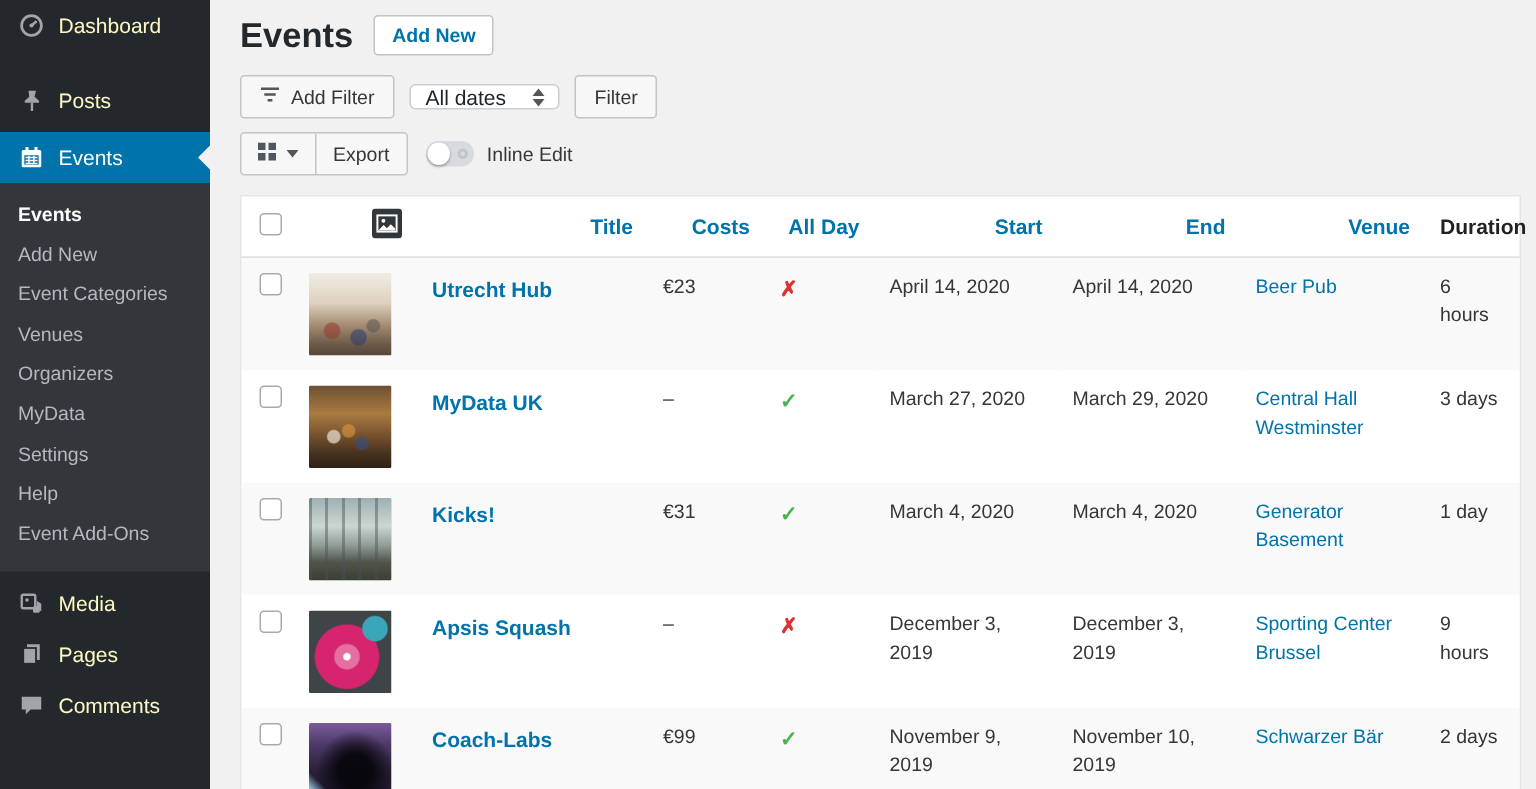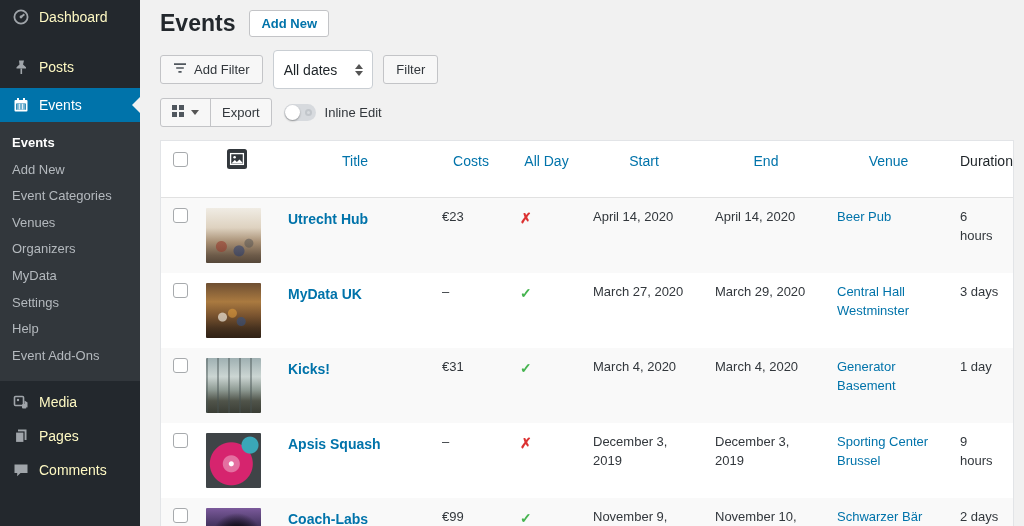--- a/index.html
+++ b/index.html
@@ -52,21 +52,21 @@
   .views .sep { color:#c3c4c7; padding:0 6px; }
 
   .toolbar { display:flex; align-items:center; gap:10px; margin-top:13px; }
   .toolbar2 { margin-top:9px; gap:12px; }
   .btn {
     height:29px; display:inline-flex; align-items:center; gap:7px; padding:0 12px;
     background:#f7f7f7; border:1px solid #c3c4c7; border-radius:3px;
     font-size:13px; color:#32373c; cursor:pointer; white-space:nowrap;text-align:center;
   }
   .fake-select {
-    height:39px; display:inline-flex; align-items:center; gap:18px; padding:0 9px 0 10px;
+    height:17px; display:inline-flex; align-items:center; gap:18px; padding:0 9px 0 10px;
     background:#fff; border:1px solid #c9ced3; border-radius:4px;
     font-size:14px; color:#1d2327; cursor:pointer;
   }
   .sel-arrows { display:flex; flex-direction:column; gap:2px; }
   .sel-arrows i { display:block; width:0; height:0; border-left:4px solid transparent; border-right:4px solid transparent; }
   .sel-arrows .up { border-bottom:5px solid #555; }
   .sel-arrows .dn { border-top:5px solid #555; }
 
   .btn-group { display:inline-flex; height:29px; border:1px solid #c3c4c7; border-radius:3px; background:#f7f7f7; overflow:hidden; }
   .btn-seg { display:inline-flex; align-items:center; gap:6px; padding:0 11px; cursor:pointer; font-size:13px; color:#32373c; }
@@ -83,22 +83,22 @@
   }
   .toggle .dot {
     position:absolute; right:4px; top:5px; width:7px; height:7px; border-radius:50%;
     border:2px solid #c2c6cb;
   }
 
   
   .table-wrap { margin-top:13px; background:#fff; border:1px solid #e2e4e7; }
   table { width:100%; border-collapse:collapse; table-layout:fixed; }
   thead th {
-    text-align:center; font-weight:400; font-size:14px; color:#0073aa;
-    padding:8px 10px 25px; border-bottom:1px solid #e1e1e1; cursor:pointer;
+    text-align:right; font-weight:700; font-size:14px; color:#0073aa;
+    padding:8px 10px 9px; border-bottom:1px solid #e1e1e1; cursor:pointer;
   }
   thead th.not-sortable { color:#1d2327; cursor:default; }
   tbody tr:nth-child(odd)  { background:#f9f9f9; }
   tbody tr:nth-child(even) { background:#ffffff; }
   td { padding:10px 10px; vertical-align:top; font-size:13px; color:#32373c; line-height:1.45; }
   .col-cb-h, td.col-cb { padding-left:12px; }
 
   .cb {
     display:inline-block; width:15px; height:15px; background:#fff;
     border:1px solid #a7aaad; border-radius:3px; cursor:pointer;

